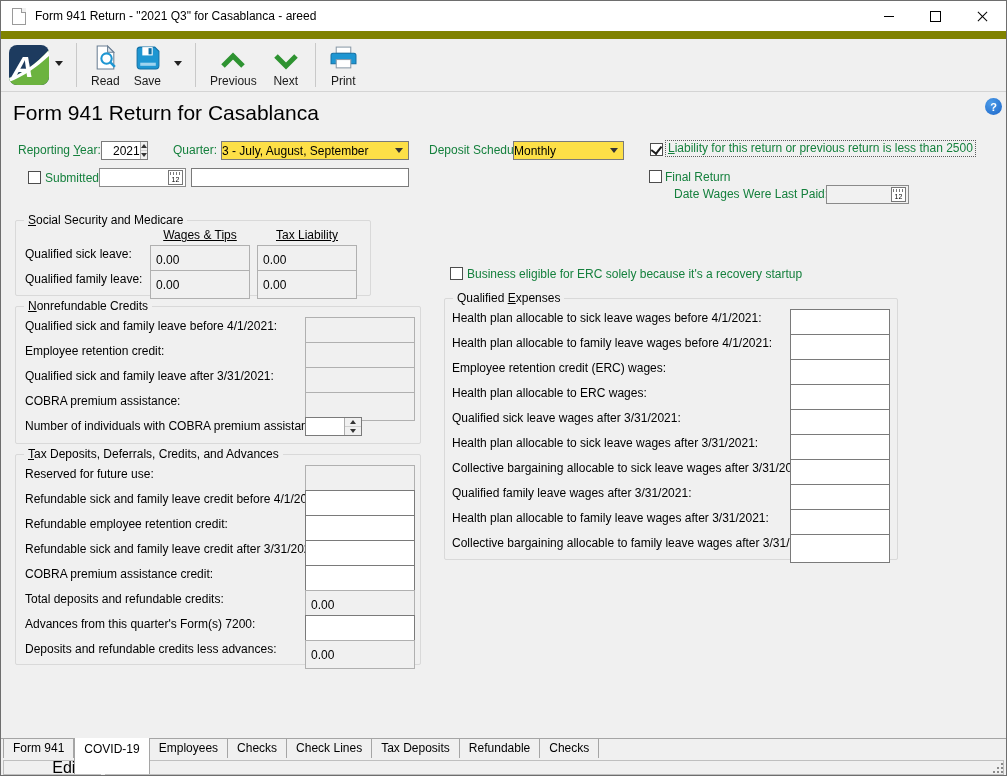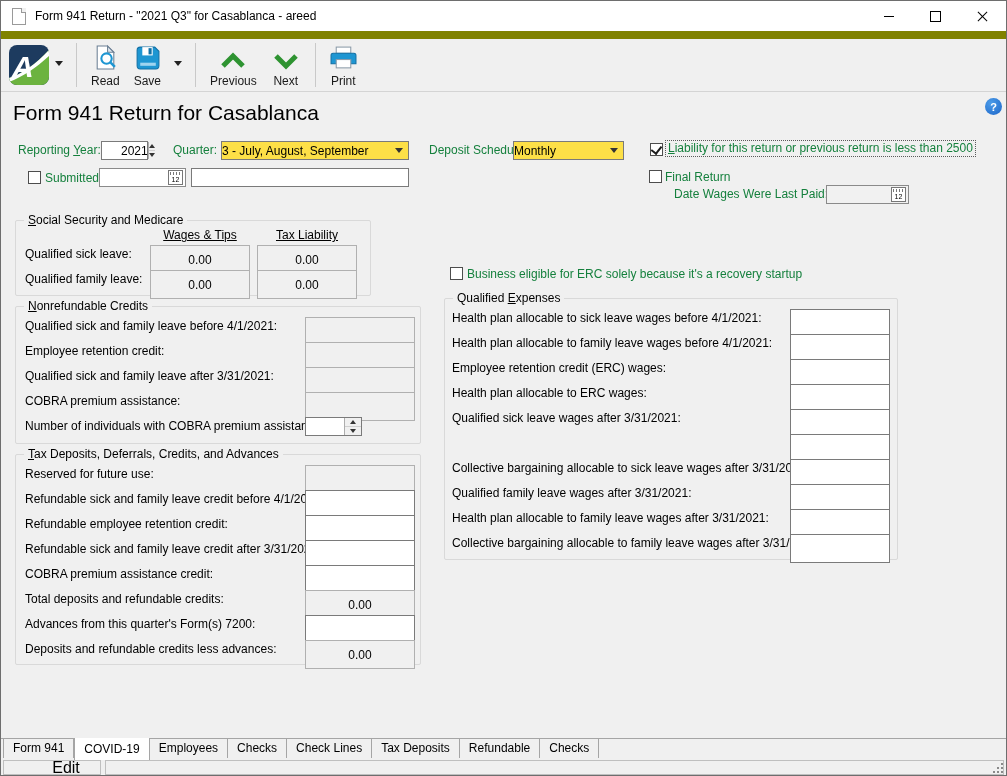--- a/index.html
+++ b/index.html
@@ -40,21 +40,21 @@
         background:radial-gradient(circle at 35% 30%,#4b9be8,var(--help-blue,#1d66c9));
         color:#fff;font-weight:bold;font-size:11px;display:flex;align-items:center;justify-content:center;}
   .fld{position:absolute;height:19px;box-sizing:border-box;border:1px solid var(--field-border,#7a7a7a);
        background:#fff;display:flex;align-items:center;justify-content:flex-end;padding:0 5px;font-size:12px;}
   .combo{position:absolute;height:19px;box-sizing:border-box;border:1px solid var(--field-border,#7a7a7a);
          background:#fde047;display:flex;align-items:center;font-size:12px;}
   .combo .tri{margin-left:auto;margin-right:5px;width:0;height:0;border:4px solid transparent;
               border-top:5px solid #333;transform:translateY(2px);}
   .spin{position:absolute;height:19px;box-sizing:border-box;border:1px solid var(--field-border,#7a7a7a);
         background:#fff;display:flex;font-size:12px;}
-  .spin .num{flex:1;display:flex;align-items:center;padding-left:19px;border-radius:6px;}
+  .spin .num{flex:1;display:flex;align-items:center;padding-left:11px;border-radius:6px;}
   .spin .btns{width:16px;display:flex;flex-direction:column;border-left:1px solid #adadad;}
   .spin .b{flex:1;background:#f0f0f0;display:flex;align-items:center;justify-content:center;}
   .spin .b:first-child{border-bottom:1px solid #cfcfcf;}
   .tri-up{width:0;height:0;border:3px solid transparent;border-bottom:4px solid #333;margin-top:-3px;}
   .tri-dn{width:0;height:0;border:3px solid transparent;border-top:4px solid #333;margin-bottom:-3px;}
   .cb{position:absolute;width:13px;height:13px;box-sizing:border-box;border:1px solid #4d4d4d;background:#fff;}
   .cb.checked::after{content:"";position:absolute;left:2px;top:0;width:5px;height:8px;
         border:solid #1c1c1c;border-width:0 2px 2px 0;transform:rotate(38deg);}
   .focus-dotted{border:1px dotted #5a5a5a;padding:1px 2px;display:inline-block;}
   .datefld{position:absolute;height:19px;box-sizing:border-box;border:1px solid #8a8a8a;background:#fff;
@@ -63,29 +63,29 @@
   .cal{width:15px;height:15px;box-sizing:border-box;border:1px solid #777;background:#fff;position:relative;
        display:flex;align-items:flex-end;justify-content:center;font-size:7px;line-height:8px;color:#000;}
   .cal::before{content:"";position:absolute;top:1px;left:1px;right:1px;height:3px;
        background:repeating-linear-gradient(90deg,#777 0 1px,transparent 1px 3px);}
   .grp{position:absolute;border:1px solid var(--group-border,#d9d9d9);border-radius:2px;}
   .grp-title{position:absolute;top:-7px;left:8px;background:var(--window-bg,#f0f0f0);padding:0 4px;
              font-size:12px;line-height:13px;white-space:nowrap;}
   .colhead{position:absolute;font-size:12px;text-decoration:underline;text-align:center;white-space:nowrap;}
   .in-lbl{position:absolute;font-size:12px;line-height:13px;white-space:nowrap;color:#000;}
   .in-fld{position:absolute;height:29px;box-sizing:border-box;border:1px solid var(--field-border,#7a7a7a);
-          background:#fff;display:flex;align-items:center;justify-content:center;padding:4px 5px;font-size:12px;}
+          background:#fff;display:flex;align-items:center;justify-content:flex-start;padding:4px 5px;font-size:12px;}
   .in-fld.ro{background:#f0f0f0;border-color:var(--disabled-border,#b0b0b0);}
 
   
   .tabstrip{position:absolute;left:0;right:0;top:737px;height:21px;border-top:1px solid #a5a5a5;
             background:var(--window-bg,#f0f0f0);display:flex;align-items:flex-start;padding-left:2px;}
   .tab{font-size:12px;line-height:15px;padding:2px 9px;border-right:1px solid #a5a5a5;color:#000;}
   .tab:first-child{border-left:1px solid #a5a5a5;}
-  .tab.active{background:#fff;margin-top:-1px;padding-top:4px;padding-bottom:3px;
+  .tab.active{background:#fff;margin-top:-1px;padding-top:4px;padding-bottom:17px;
               border-left:1px solid #a5a5a5;position:relative;z-index:2;}
   .statusbar{position:absolute;left:0;right:0;top:758px;height:17px;background:var(--window-bg,#f0f0f0);}
   .panel{position:absolute;top:1px;height:15px;border:1px solid #bfbfbf;box-sizing:border-box;
          background:var(--window-bg,#f0f0f0);font-size:16px;display:flex;align-items:center;justify-content:center;padding-left:28px;}
   .grip{position:absolute;right:3px;bottom:3px;width:10px;height:10px;}
   .grip::after{content:"";position:absolute;right:0;bottom:0;width:2px;height:2px;background:#8a8a8a;
        box-shadow:0 -4px #8a8a8a,0 -8px #8a8a8a,-4px 0 #8a8a8a,-4px -4px #8a8a8a,-8px 0 #8a8a8a;}
 </style>
 </head>
 <body>
@@ -328,20 +328,21 @@
         <span></span>
       </div>
     <span class="in-lbl" style="left:7px;top:88px;">Health plan allocable to ERC wages:</span>
     <div class="in-fld" style="left:345px;top:85px;width:100px;">
         <span></span>
       </div>
     <span class="in-lbl" style="left:7px;top:113px;">Qualified sick leave wages after 3/31/2021:</span>
     <div class="in-fld" style="left:345px;top:110px;width:100px;">
         <span></span>
       </div>
+    <span class="in-lbl" style="left:7px;top:138px;">Health plan allocable to sick leave wages after 3/31/2021:</span>
     <div class="in-fld" style="left:345px;top:135px;width:100px;">
         <span></span>
       </div>
     <span class="in-lbl" style="left:7px;top:163px;">Collective bargaining allocable to sick leave wages after 3/31/2021:</span>
     <div class="in-fld" style="left:345px;top:160px;width:100px;">
         <span></span>
       </div>
     <span class="in-lbl" style="left:7px;top:188px;">Qualified family leave wages after 3/31/2021:</span>
     <div class="in-fld" style="left:345px;top:185px;width:100px;">
         <span></span>

